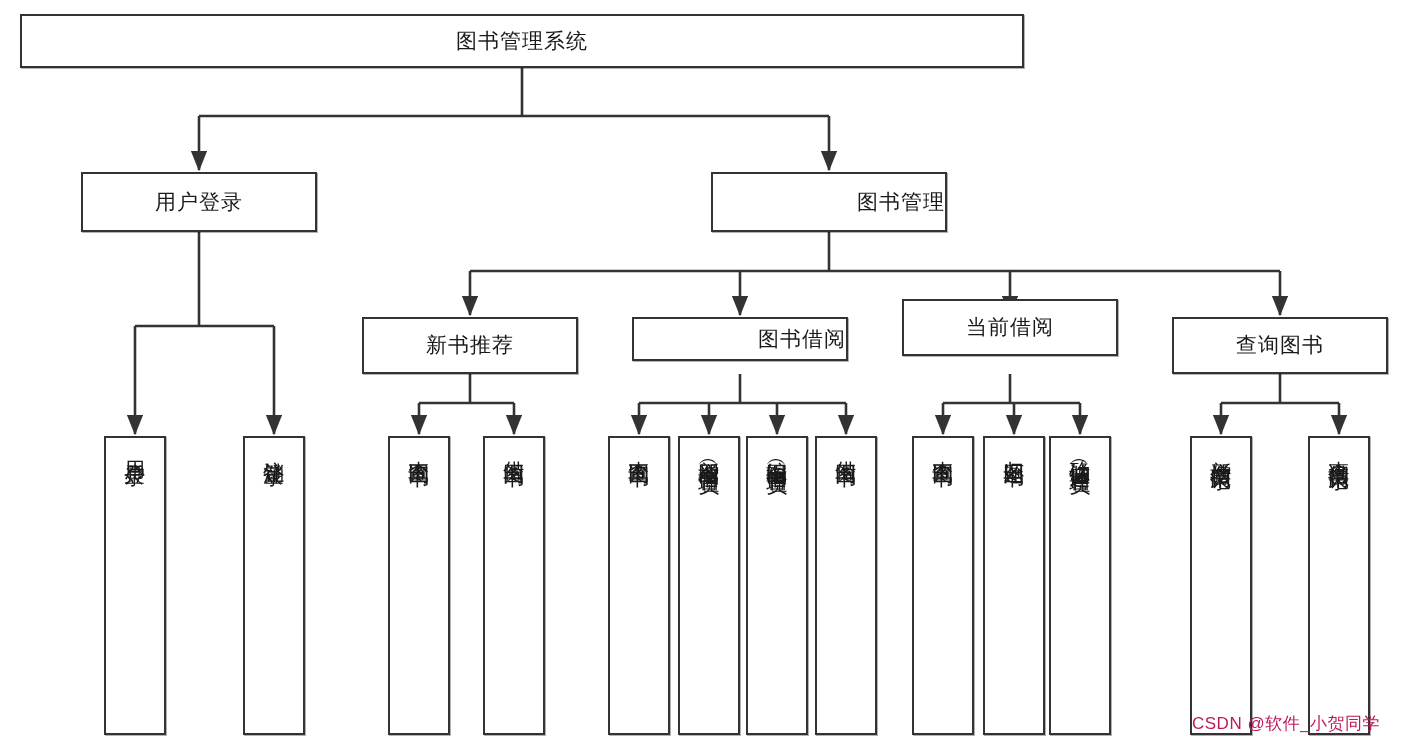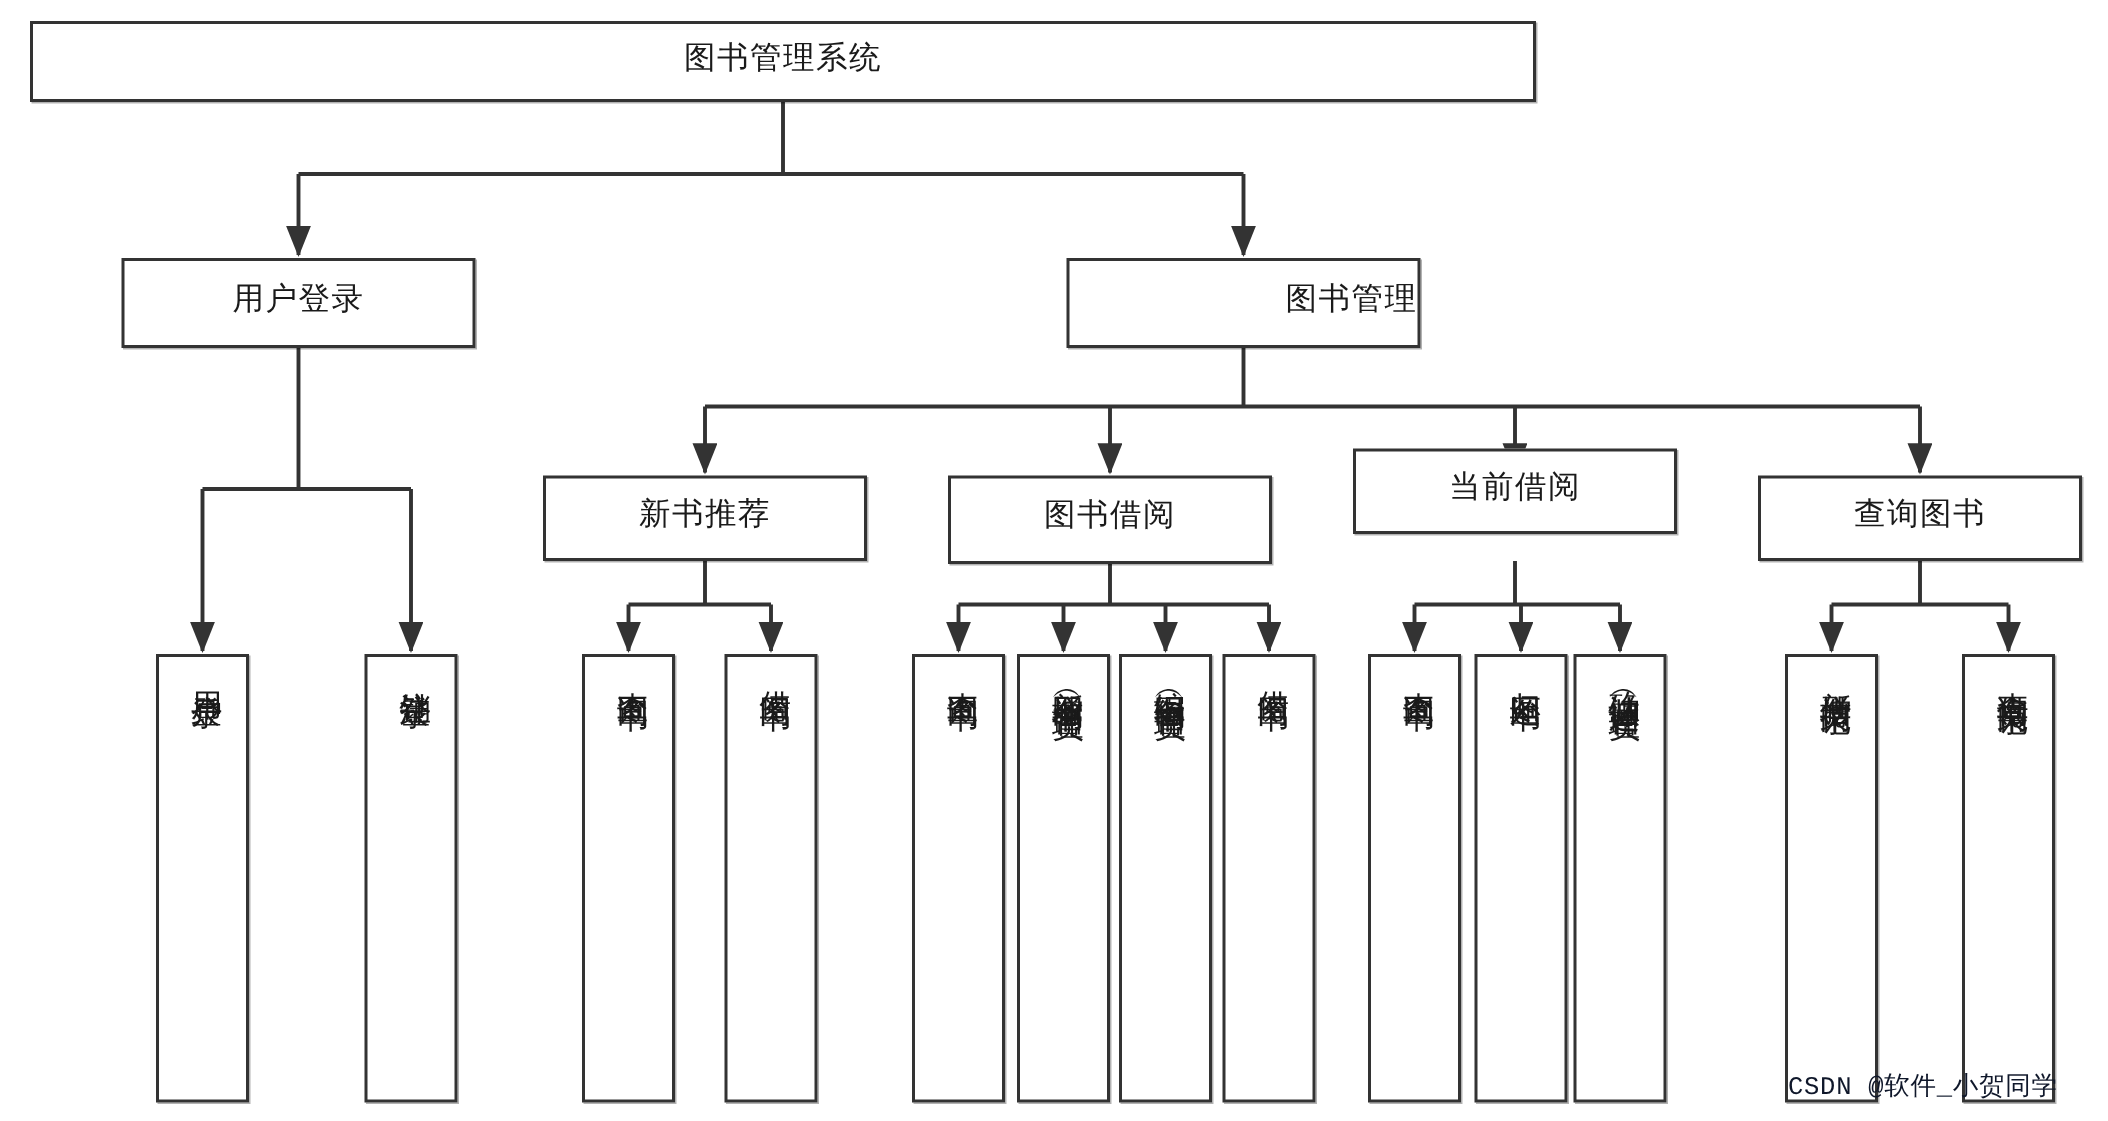--- a/index.html
+++ b/index.html
@@ -3,21 +3,21 @@
 <meta charset="utf-8">
 <style>
   html,body{margin:0;padding:0;}
   body{
     width:1405px;height:747px;
     background:#ffffff;
     font-family:"Liberation Sans","DejaVu Sans",sans-serif;
     overflow:hidden;
     position:relative;
   }
-  #diagram{position:absolute;left:0;top:0;width:1405px;height:747px;font-family:Liberation Mono, monospace;}
+  #diagram{position:absolute;left:0;top:0;width:1405px;height:747px;}
 
   .node{
     position:absolute;
     box-sizing:border-box;
     background:#ffffff;
     border:2px solid #333333;
     box-shadow:1px 1px 0 rgba(0,0,0,0.30);
     display:flex;
     align-items:center;
     justify-content:center;
@@ -43,21 +43,21 @@
     line-height:1.12;
     letter-spacing:2px;
     white-space:normal;
     text-align:center;
   }
   svg.links{position:absolute;left:0;top:0;width:1405px;height:747px;pointer-events:none;}
   .watermark{
     position:absolute;
     left:1192px;top:712px;
     font-size:17px;
-    color:#0f172a;
+    color:#be185d;
     letter-spacing:0.5px;
     white-space:nowrap;
     user-select:none;
   }
 </style>
 </head>
 <body>
 
 <div id="diagram">
 
@@ -110,21 +110,21 @@
       </div>
       <div class="node" style="left: 81px; top: 172px; width: 236px; height: 60px;">
         <span class="label">用户登录</span>
       </div>
       <div class="node" style="left: 711px; top: 172px; width: 236px; height: 60px; justify-content: flex-end;">
         <span class="label">图书管理</span>
       </div>
       <div class="node" style="left: 362px; top: 317px; width: 216px; height: 57px;">
         <span class="label">新书推荐</span>
       </div>
-      <div class="node" style="left: 632px; top: 317px; width: 216px; height: 59px;">
+      <div class="node" style="left: 632px; top: 317px; width: 216px; height: 44px; justify-content: flex-end;">
         <span class="label">图书借阅</span>
       </div>
       <div class="node" style="left: 902px; top: 299px; width: 216px; height: 57px;">
         <span class="label">当前借阅</span>
       </div>
       <div class="node" style="left: 1172px; top: 317px; width: 216px; height: 57px;">
         <span class="label">查询图书</span>
       </div>
       <div class="node leaf" style="left: 104px; top: 436px; width: 62px; height: 299px;">
         <span class="label">用户登录</span>

